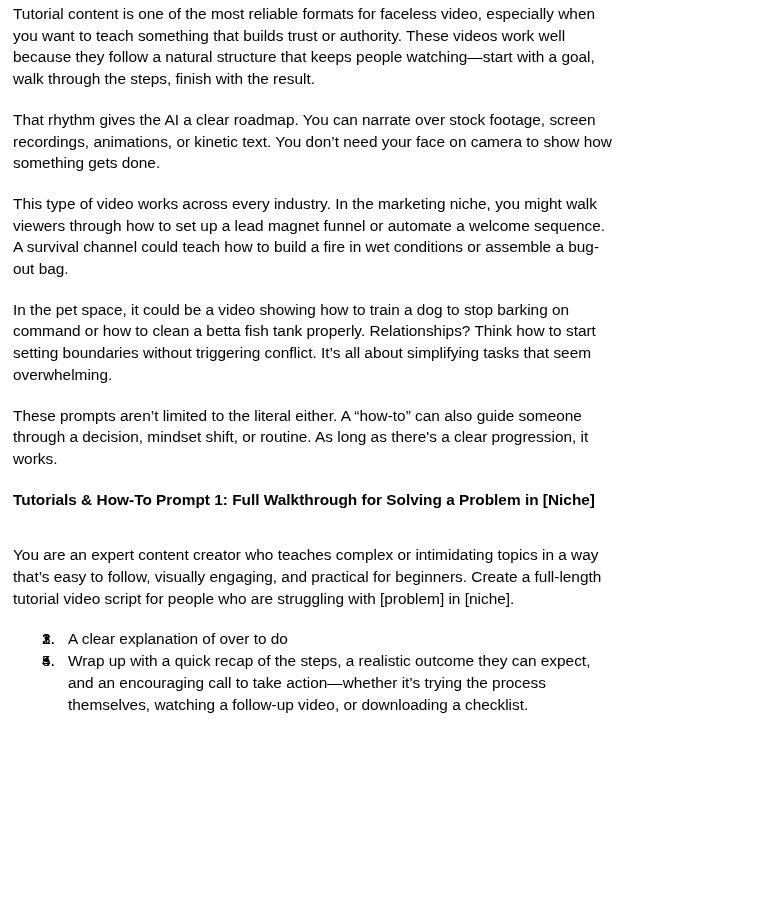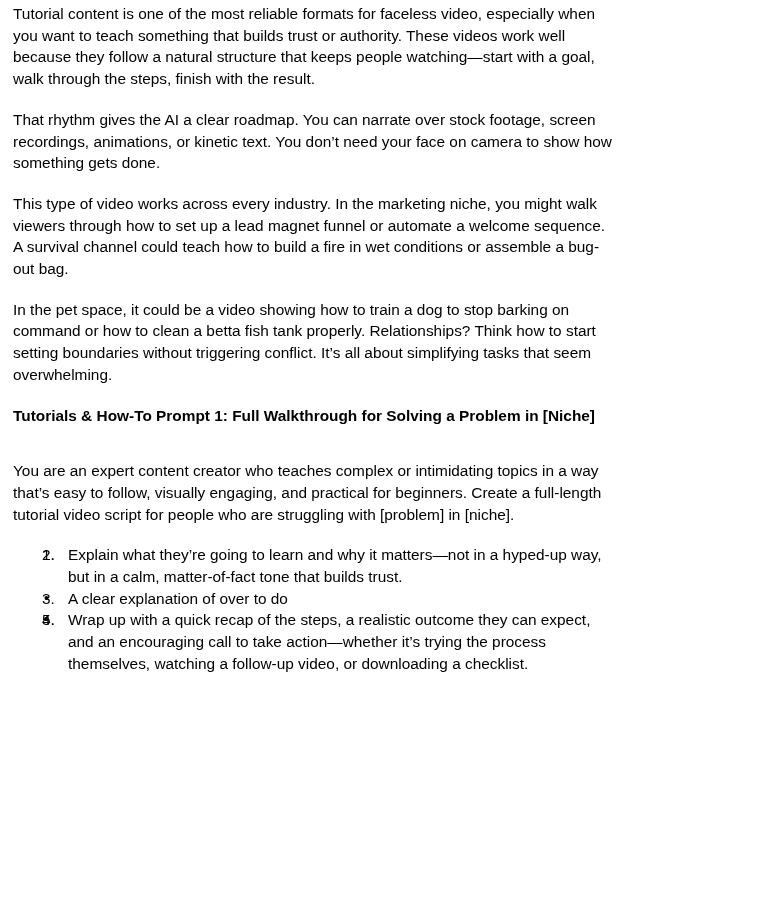--- a/index.html
+++ b/index.html
@@ -43,32 +43,32 @@
   }
 </style>
 </head>
 <body>
 
 <main class="page">
   <p class="para">Tutorial content is one of the most reliable formats for faceless video, especially when you want to teach something that builds trust or authority. These videos work well because they follow a natural structure that keeps people watching—start with a goal, walk through the steps, finish with the result.</p>
   <p class="para">That rhythm gives the AI a clear roadmap. You can narrate over stock footage, screen recordings, animations, or kinetic text. You don’t need your face on camera to show how something gets done.</p>
   <p class="para">This type of video works across every industry. In the marketing niche, you might walk viewers through how to set up a lead magnet funnel or automate a welcome sequence. A survival channel could teach how to build a fire in wet conditions or assemble a bug-out bag.</p>
   <p class="para">In the pet space, it could be a video showing how to train a dog to stop barking on command or how to clean a betta fish tank properly. Relationships? Think how to start setting boundaries without triggering conflict. It’s all about simplifying tasks that seem overwhelming.</p>
+  <p class="para">These prompts aren’t limited to the literal either. A “how-to” can also guide someone through a decision, mindset shift, or routine. As long as there's a clear progression, it works.</p>
 
   <h2 class="heading">Tutorials &amp; How-To Prompt 1: Full Walkthrough for Solving a Problem in [Niche]</h2>
 
   <p class="para">You are an expert content creator who teaches complex or intimidating topics in a way that’s easy to follow, visually engaging, and practical for beginners. Create a full-length tutorial video script for people who are struggling with [problem] in [niche].</p>
 
   <div class="list">
     <div class="li number">
       <span class="marker">1.</span>
     </div>
     <div class="li number">
       <span class="marker">2.</span>
-      <span class="txt">Explain what they’re going to learn and why it matters—not in a hyped-up way, but in a calm, matter-of-fact tone that builds trust.</span>
     </div>
     <div class="li number">
       <span class="marker">3.</span>
     </div>
     <div class="li bullet">
       <span class="marker">•</span>
       <span class="txt">A clear explanation of over to do</span>
     </div>
     <div class="li bullet">
       <span class="marker">•</span>

